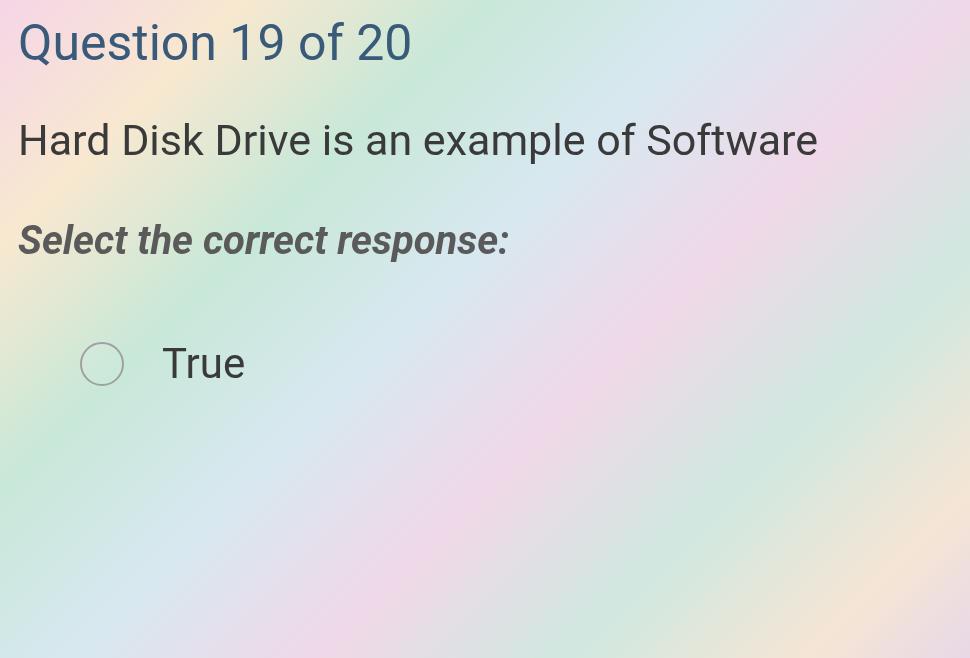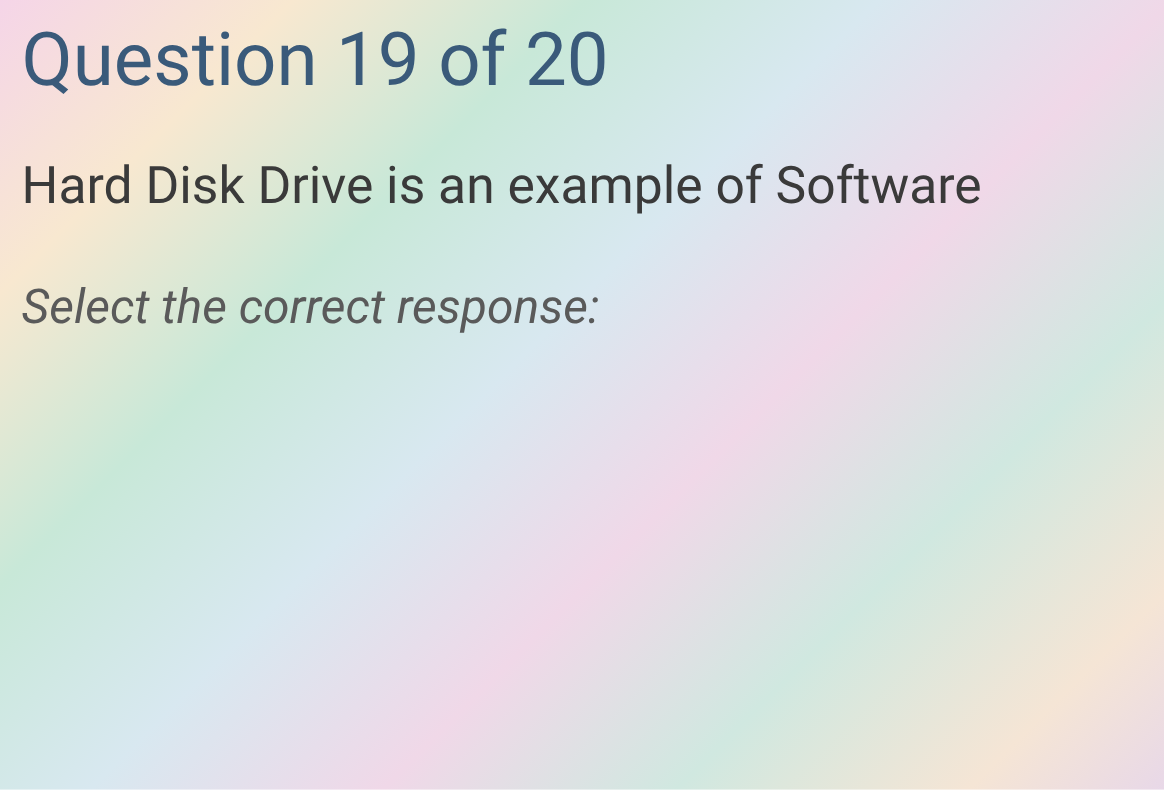--- a/index.html
+++ b/index.html
@@ -18,38 +18,38 @@
         #f0d8e8 60%, 
         #d0e8e0 75%, 
         #f5e5d5 90%, 
         #e8d8e8 100%);
       font-family: 'Segoe UI', Roboto, -apple-system, sans-serif;
       padding: 14px 18px;
       overflow: hidden;
       position: relative;
     }
     .question-header {
-      font-size: 62px;
+      font-size: 50px;
       font-weight: 400;
       color: #3a5a7a;
       margin-bottom: 42px;
       letter-spacing: 0px;
     }
     .question-text {
       font-size: 43px;
       font-weight: 400;
       color: #3a3a3a;
       margin-bottom: 52px;
       letter-spacing: 0px;
       margin-top: 43px;
     }
     .instruction-text {
       font-size: 40px;
       font-style: italic;
-      font-weight: 400;
+      font-weight: 700;
       color: #5a5a5a;
       margin-bottom: 75px;
     }
     .options-container {
       padding-left: 62px;
     }
     .option-row {
       display: flex;
       align-items: center;
       margin-bottom: 80px;
@@ -72,13 +72,17 @@
 </head>
 <body>
 
 <div class="question-header">Question 19 of 20</div>
 
 <div class="question-text">Hard Disk Drive is an example of Software</div>
 
 <div class="instruction-text">Select the correct response:</div>
 
 <div class="options-container">
+  <div class="option-row">
+    <div class="radio-circle"></div>
+    <span class="option-label">True</span>
+  </div>
 </div>
 
 </body></html>

